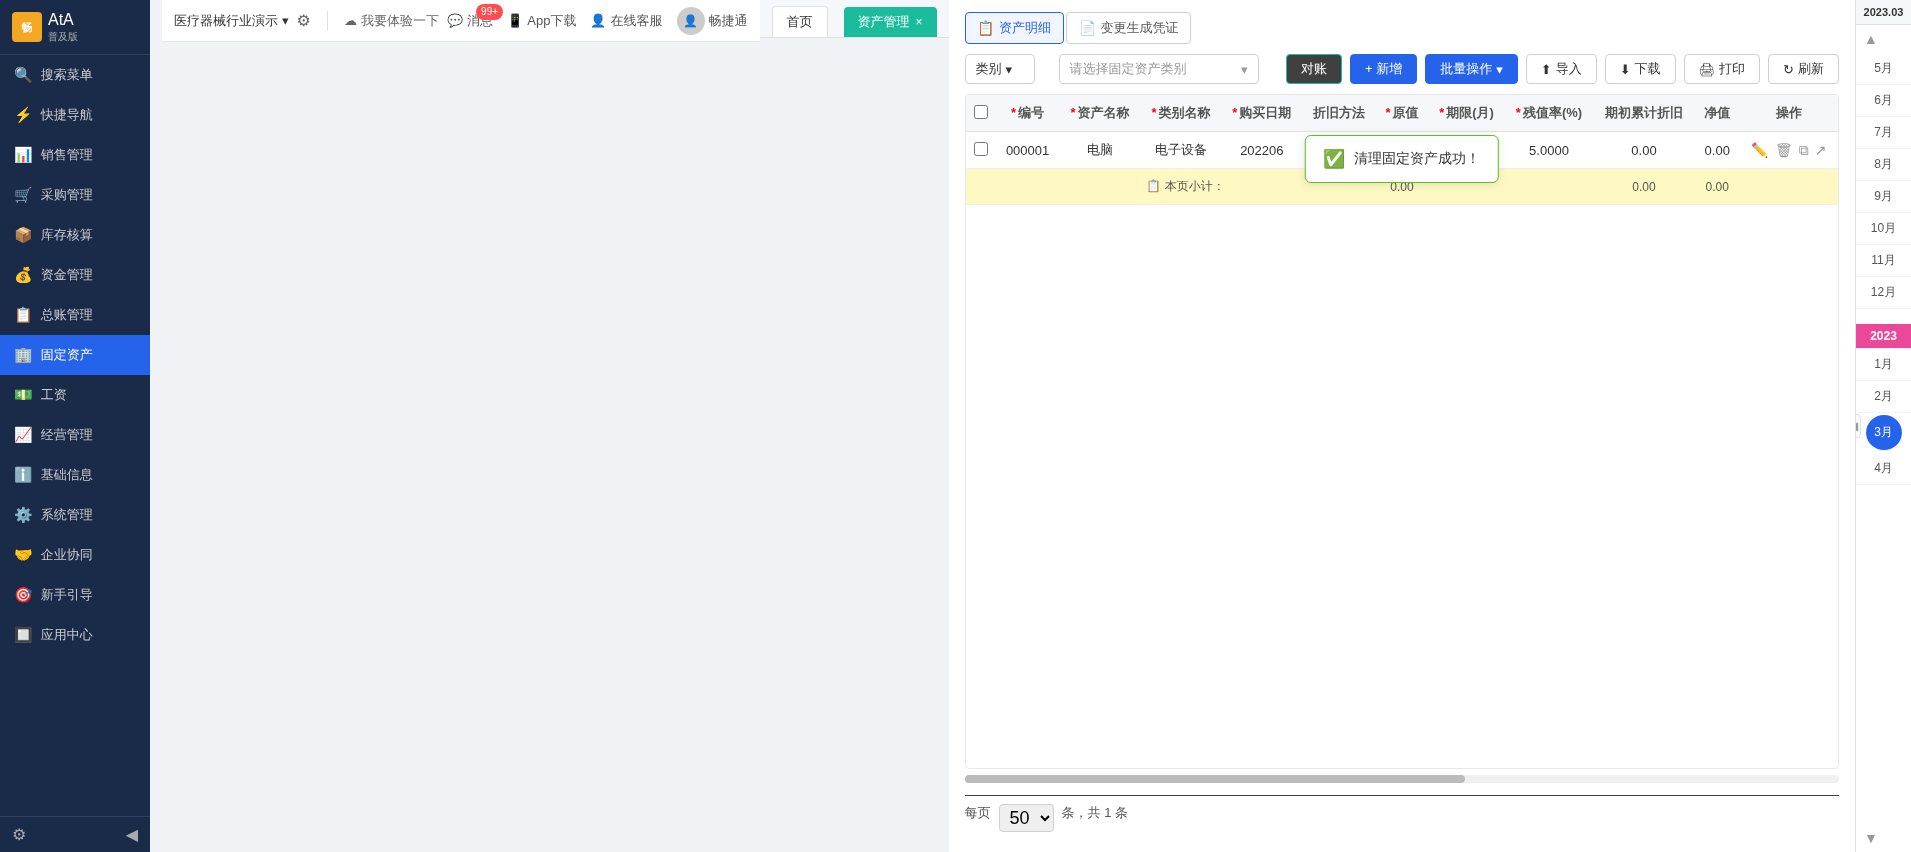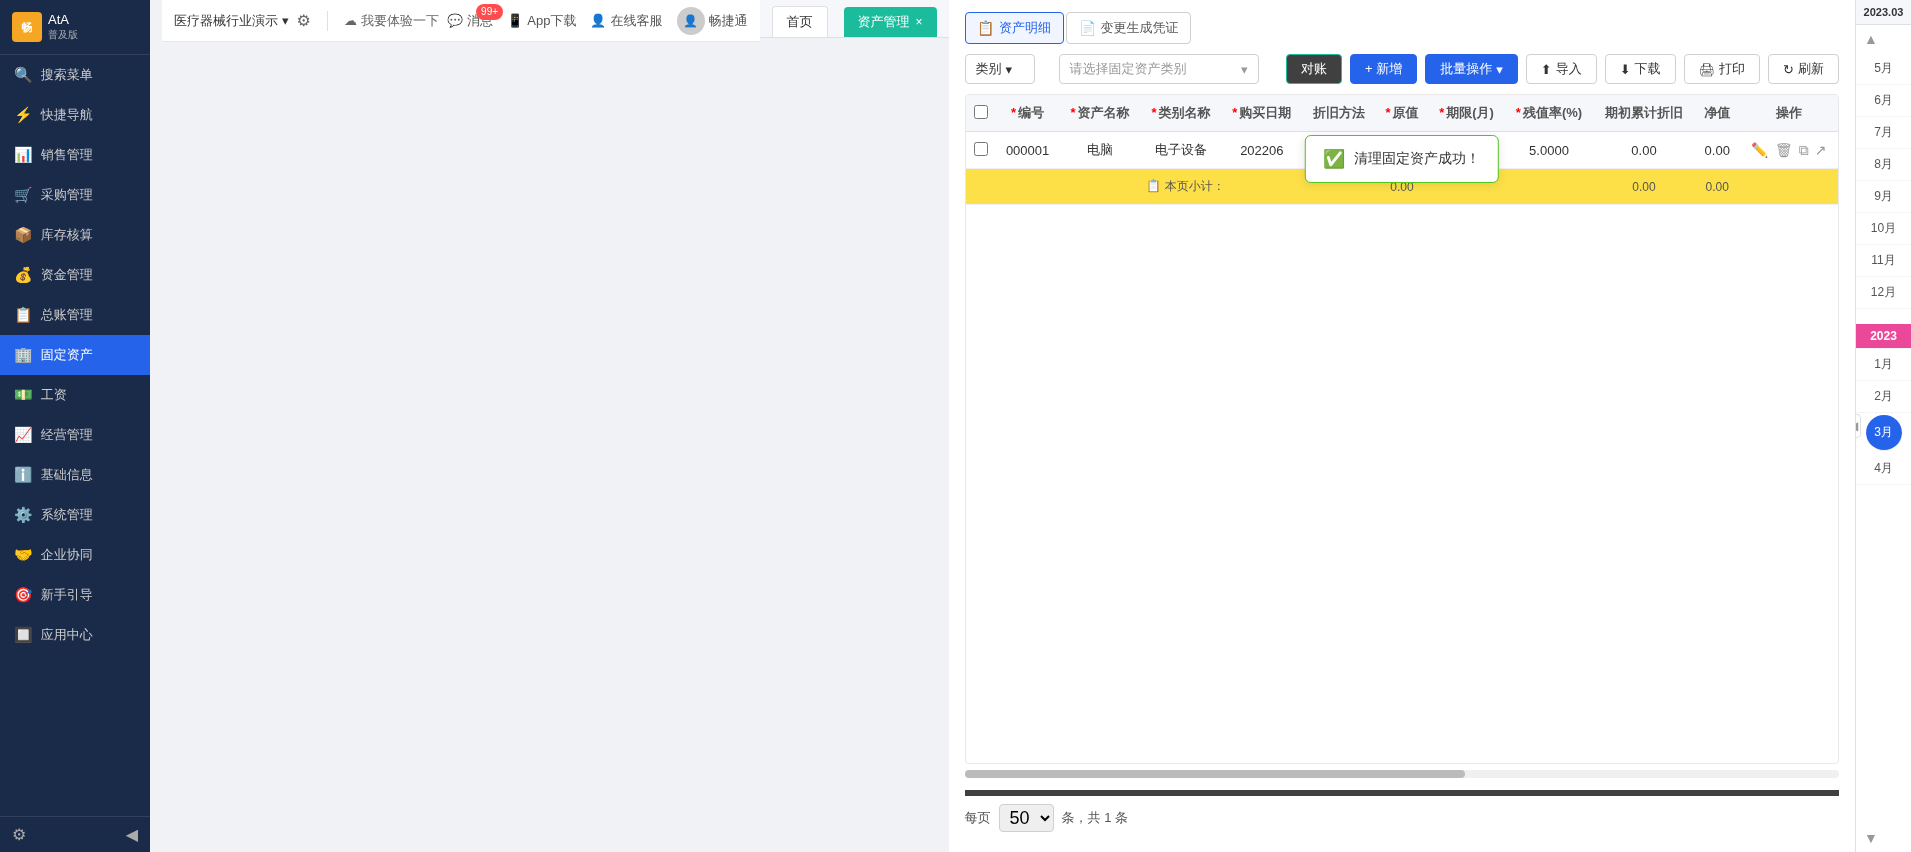--- a/index.html
+++ b/index.html
@@ -23,21 +23,21 @@
       gap: 6px;
       height: 55px;
     }
     .sidebar-logo-icon {
       width: 30px; height: 30px;
       background: #f5a623;
       border-radius: 4px;
       display: flex; align-items: center; justify-content: center;
       font-size: 11px; font-weight: bold; color: #fff;
     }
-    .sidebar-logo-text { font-size: 13px; color: #fff; line-height: 1.3; }
+    .sidebar-logo-text { font-size: 16px; color: #fff; line-height: 1.3; }
     .sidebar-logo-sub { font-size: 10px; color: #aaa; }
     .sidebar-scroll { flex: 1; overflow-y: auto; }
     .sidebar-scroll::-webkit-scrollbar { width: 3px; }
     .sidebar-scroll::-webkit-scrollbar-thumb { background: rgba(255,255,255,0.2); }
     .sidebar-item {
       display: flex; align-items: center; gap: 8px;
       padding: 11px 14px;
       cursor: pointer;
       color: #ccc;
       font-size: 13px;
@@ -212,28 +212,28 @@
     }
     thead th .required { color: #f00; margin-right: 2px; }
     tbody td {
       padding: 9px 8px;
       border-bottom: 1px solid #f0f0f0;
       text-align: center;
       color: #333;
     }
     .table-actions { display: flex; align-items: center; justify-content: center; gap: 6px; }
     .action-icon { cursor: pointer; color: #999; font-size: 14px; }
-    .subtotal-row td { background: #fde047; color: #555; font-size: 12px; }
+    .subtotal-row td { background: #fef9c3; color: #555; font-size: 12px; }
 
     
     .pagination {
-      display: flex; align-items: center; gap: 8px;
+      display: flex; gap: 8px;
       padding: 8px 0;
       font-size: 13px; color: #555;
-      border-top: 6px solid #404040;
+      border-top: 1px solid #404040;
       margin-top: 6px;
     }
     .page-size-select {
       border: 1px solid #d0d0d0;
       border-radius: 4px;
       padding: 2px 6px;
       font-size: 18px;
     }
 
     

